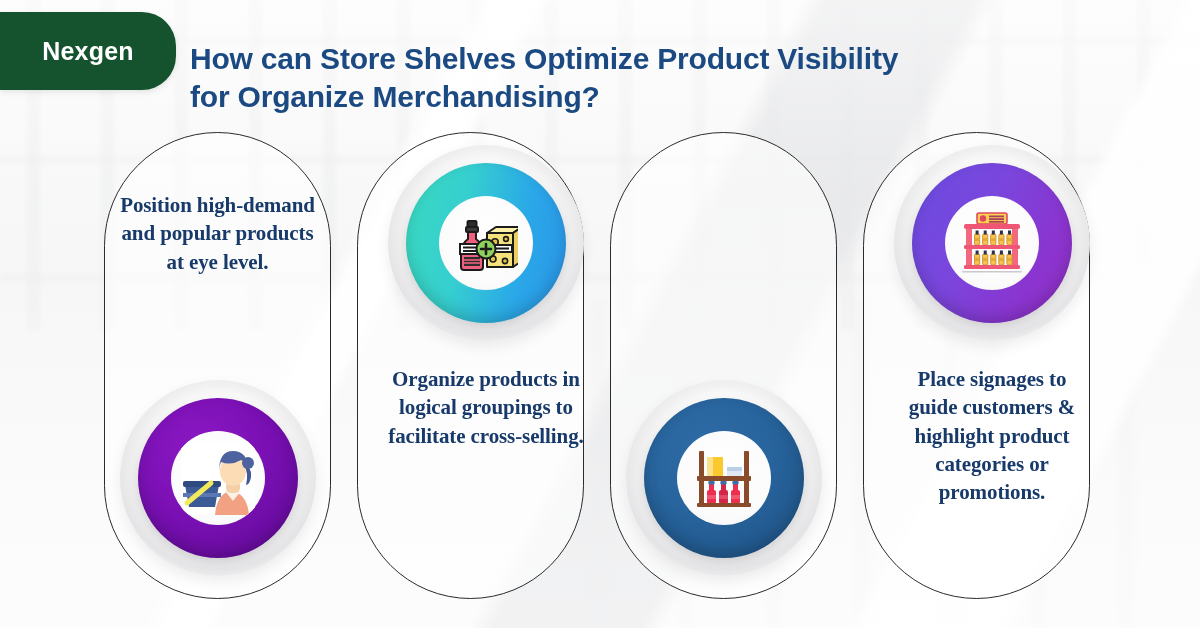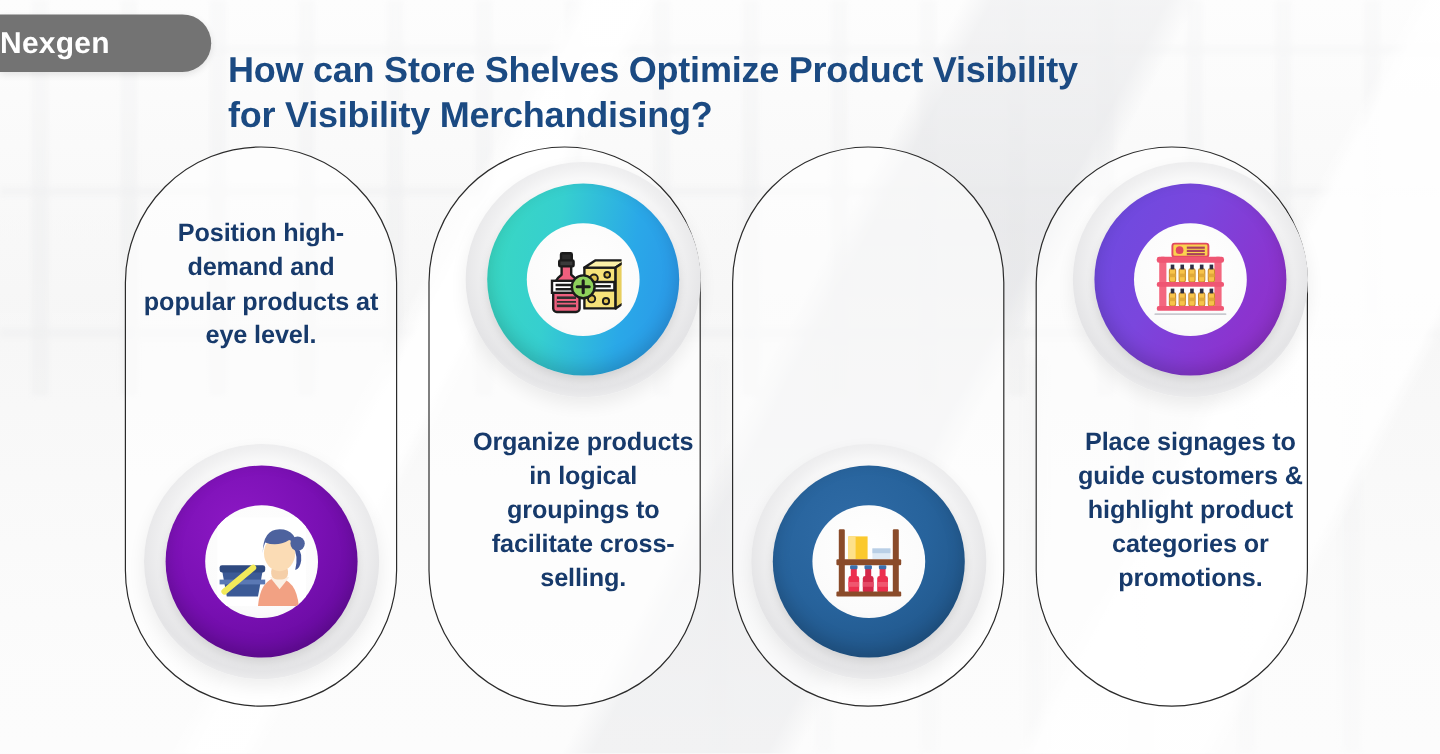--- a/index.html
+++ b/index.html
@@ -68,25 +68,26 @@
     inset: 0;
     background: linear-gradient(180deg, rgba(255,255,255,.55) 0%, rgba(255,255,255,.2) 30%, rgba(255,255,255,.5) 100%);
   }
 
   
   .brand-badge {
     position: absolute;
     left: 0;
     top: 12px;
     width: 176px;
-    height: 48px;
-    background: #737373;
+    height: 78px;
+    background: #14532d;
     border-radius: 0 34px 34px 0;
     display: flex;
     align-items: center;
+    justify-content: center;
     box-shadow: 0 2px 6px rgba(0,0,0,.10);
     z-index: 6;
   }
   .brand-badge .brand-text {
     color: #ffffff;
     font-size: 25px;
     font-weight: bold;
     letter-spacing: .2px;
   }
 
@@ -102,26 +103,27 @@
     line-height: 1.28;
     letter-spacing: -.2px;
     z-index: 5;
   }
   .headline .hl-line { display: block; white-space: nowrap; }
 
   
   .cards {
     position: absolute;
     left: 104px;
-    top: 122px;
+    top: 132px;
     width: 990px;
     height: 467px;
     display: flex;
     gap: 26px;
     z-index: 4;
+    font-family: Liberation Serif, serif;
   }
   .card {
     position: relative;
     width: 227px;
     height: 467px;
     border: 1px solid #2b2b2b;
     border-radius: 114px;
     background: rgba(255,255,255,.58);
     box-sizing: border-box;
     display: flex;
@@ -197,21 +199,21 @@
   <div class="bg-shelves-low"></div>
   <div class="bg-streaks"></div>
   <div class="bg-wash"></div>
 
   <div class="brand-badge">
     <span class="brand-text">Nexgen</span>
   </div>
 
   <h1 class="headline">
     <span class="hl-line">How can Store Shelves Optimize Product Visibility</span>
-    <span class="hl-line">for Visibility Merchandising?</span>
+    <span class="hl-line">for Organize Merchandising?</span>
   </h1>
 
   <div class="cards">
 
     <div class="card icon-bottom">
       <p class="card-text">Position high-demand and popular products at eye level.</p>
       <div class="medallion">
         <div class="ring g1">
           <div class="ring-inner">
             <svg class="icon-svg" width="74" height="74" viewBox="0 0 74 74">

